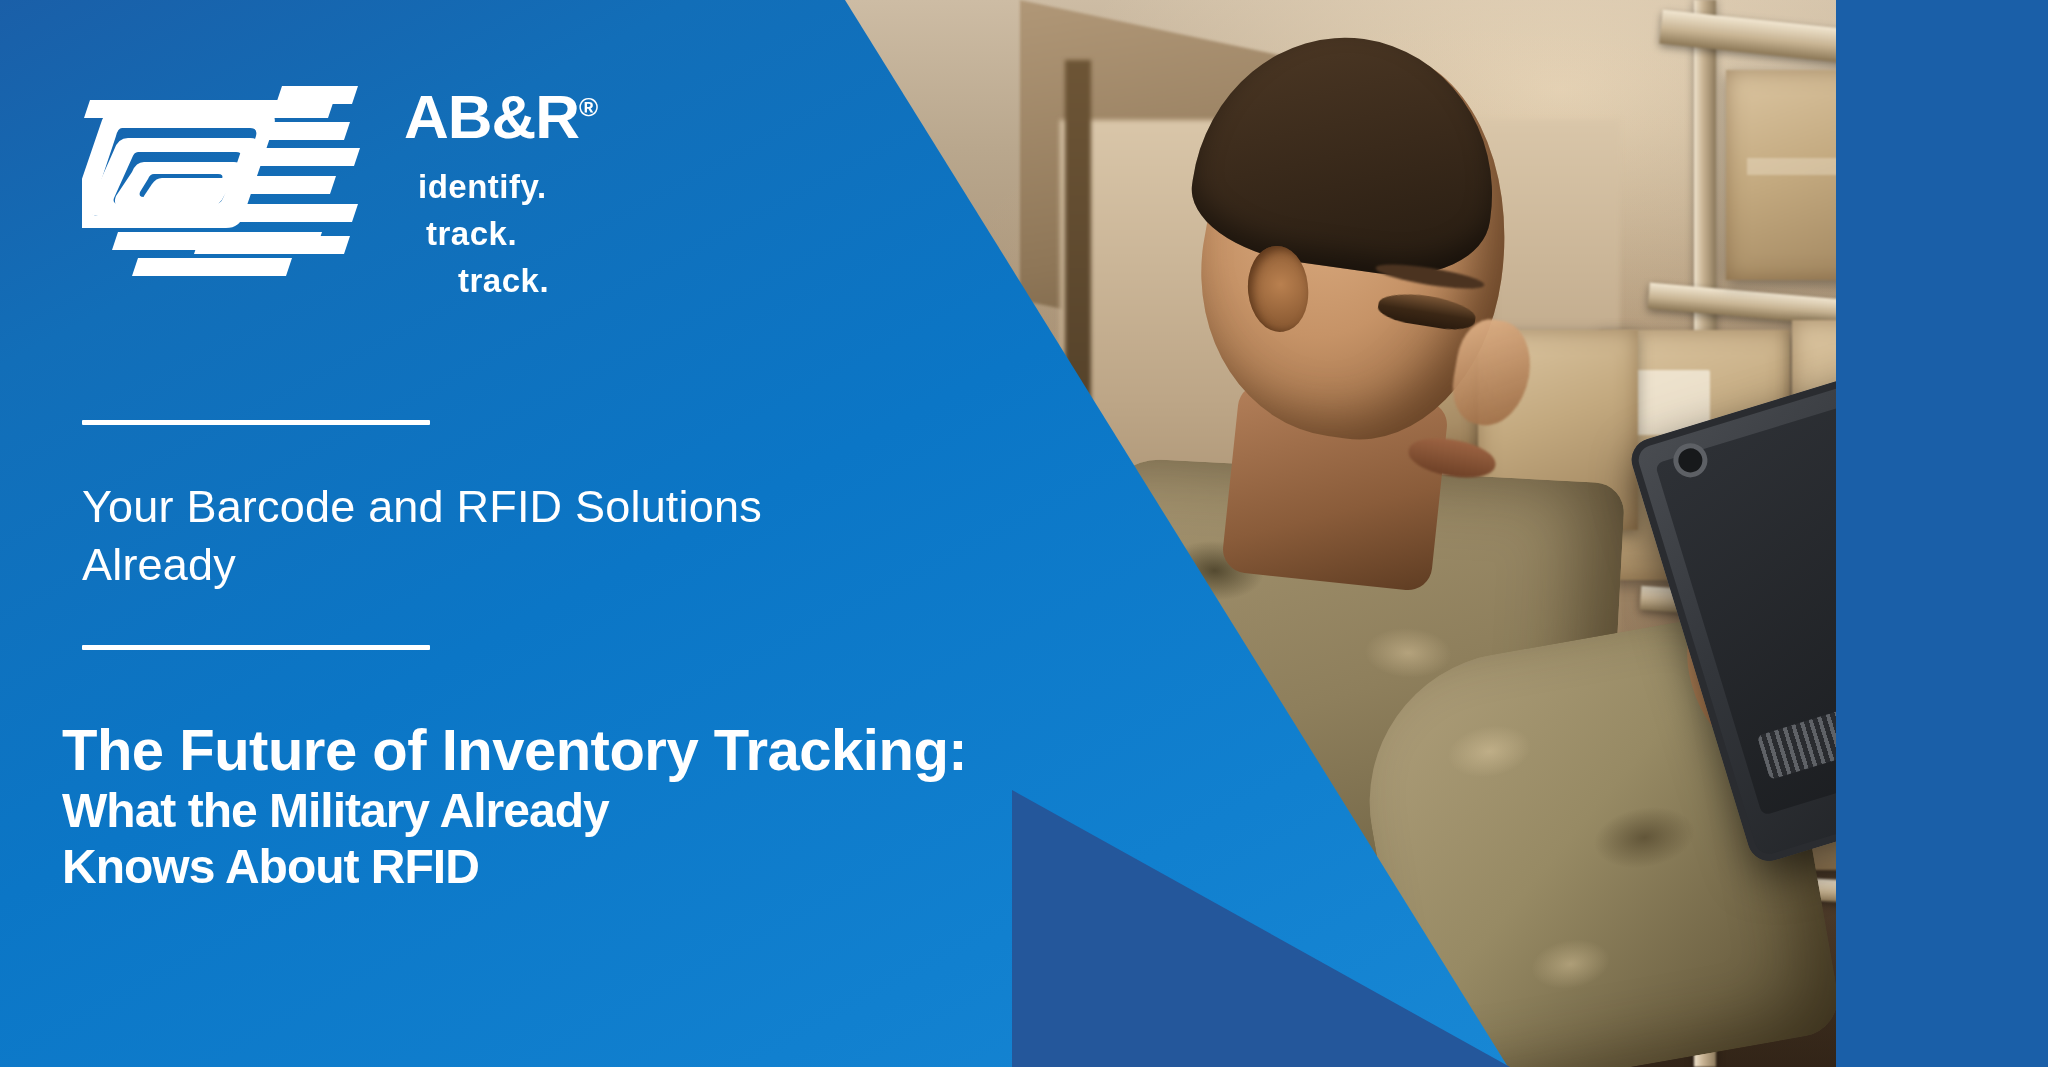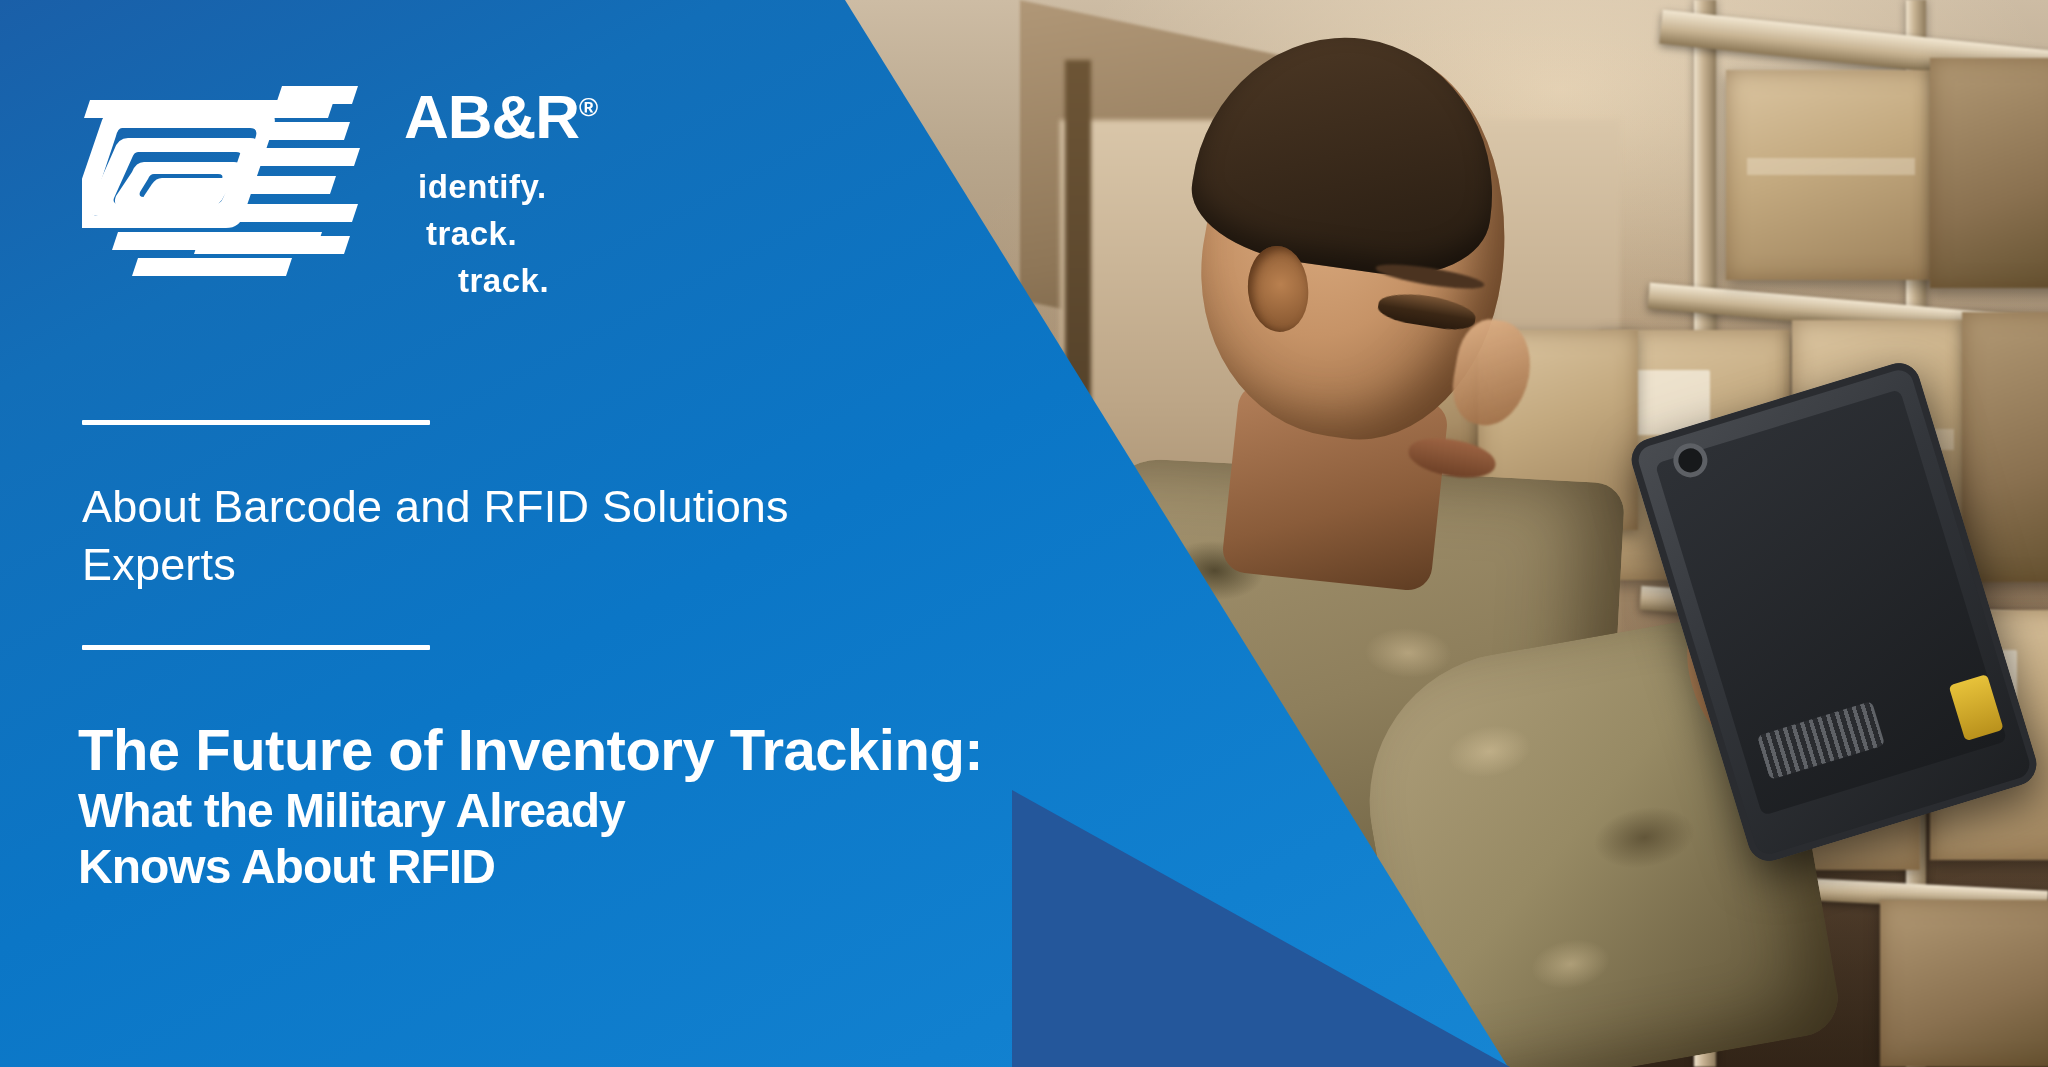--- a/index.html
+++ b/index.html
@@ -3,21 +3,21 @@
 <meta charset="utf-8">
 <title>AB&amp;R RFID Banner</title>
 <style>
   * { margin:0; padding:0; box-sizing:border-box; }
   html,body { background:#1a5fa8; }
   body {
     font-family:"Liberation Sans", sans-serif;
     width:2048px; height:1067px; overflow:hidden; position:relative;
   }
   #banner {
-    position:relative; width:2048px; height:1067px; overflow:hidden;
+    position:relative; width:1836px; height:1067px; overflow:hidden;
     background:#0b74c4;
   }
 
   
   .photo-layer {
     position:absolute; inset:0;
     background:
       
       radial-gradient(ellipse 700px 360px at 1560px 90px, rgba(255,236,205,.55), rgba(255,236,205,0) 70%),
       linear-gradient(180deg,#cdbca4 0%, #b9a78d 14%, #9c8468 42%, #6e5740 78%, #4a3a2a 100%);
@@ -223,21 +223,21 @@
   }
   .rule-top{ top:420px; }
   .rule-bot{ top:645px; }
   .subtitle{
     position:absolute; left:82px; top:478px; width:720px;
     color:#ffffff; font-size:45px; line-height:1.28; font-weight:400;
     letter-spacing:.2px;
   }
 
   
-  .headline{ position:absolute; left:78px; top:718px; width:1320px; color:#fff; }
+  .headline{ position:absolute; left:62px; top:718px; width:1320px; color:#fff; }
   .hl-1{
     font-size:58px; font-weight:bold; line-height:1.12; letter-spacing:-.5px;
     white-space:nowrap;
   }
   .hl-2, .hl-3{
     font-size:48px; font-weight:bold; line-height:1.16; letter-spacing:-1px;
     white-space:nowrap;
   }
 </style>
 </head>
@@ -337,21 +337,21 @@
         <div class="brand"><span>AB&amp;R</span><span class="reg">®</span></div>
         <div class="tagline">
           <div class="tag-1">identify.</div>
           <div class="tag-2">track.</div>
           <div class="tag-3">track.</div>
         </div>
       </div>
     </div>
 
     <div class="rule rule-top"></div>
-    <div class="subtitle">About Barcode and RFID Solutions Experts</div>
+    <div class="subtitle">Your Barcode and RFID Solutions Already</div>
     <div class="rule rule-bot"></div>
 
     <div class="headline">
       <div class="hl-1">The Future of Inventory Tracking:</div>
       <div class="hl-2">What the Military Already</div>
       <div class="hl-3">Knows About RFID</div>
     </div>
 
   </div>
 </div>

